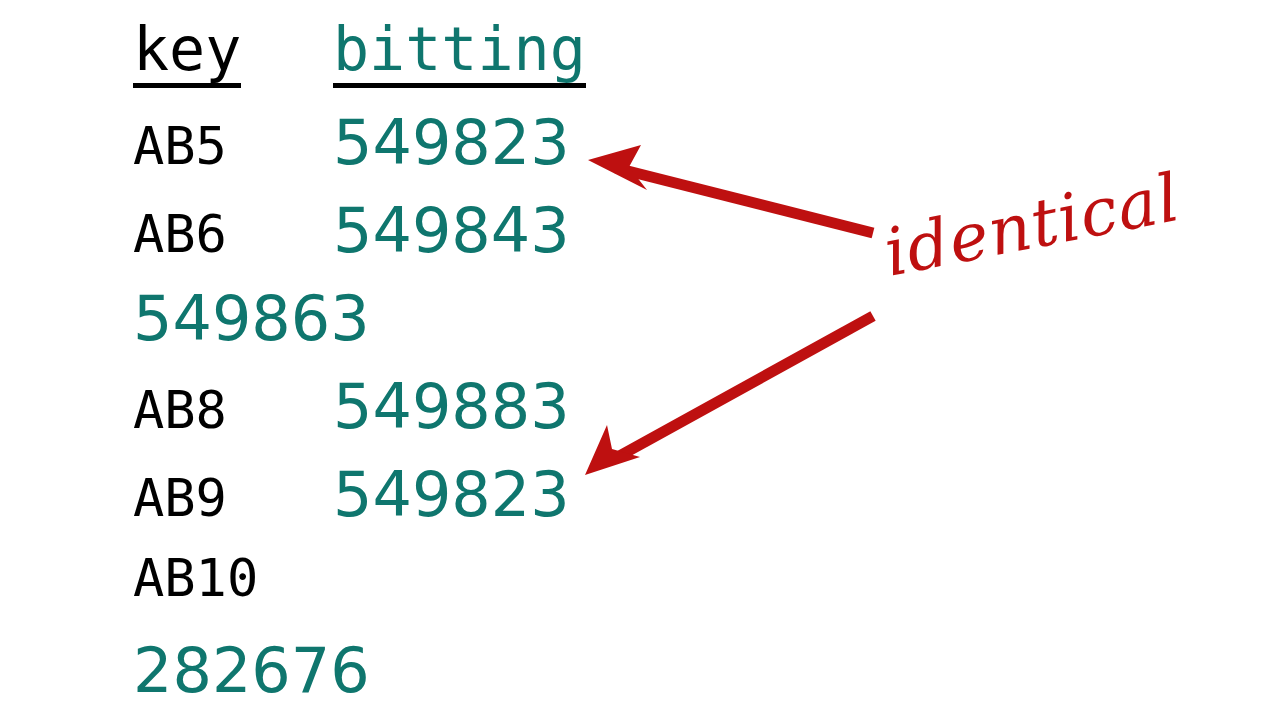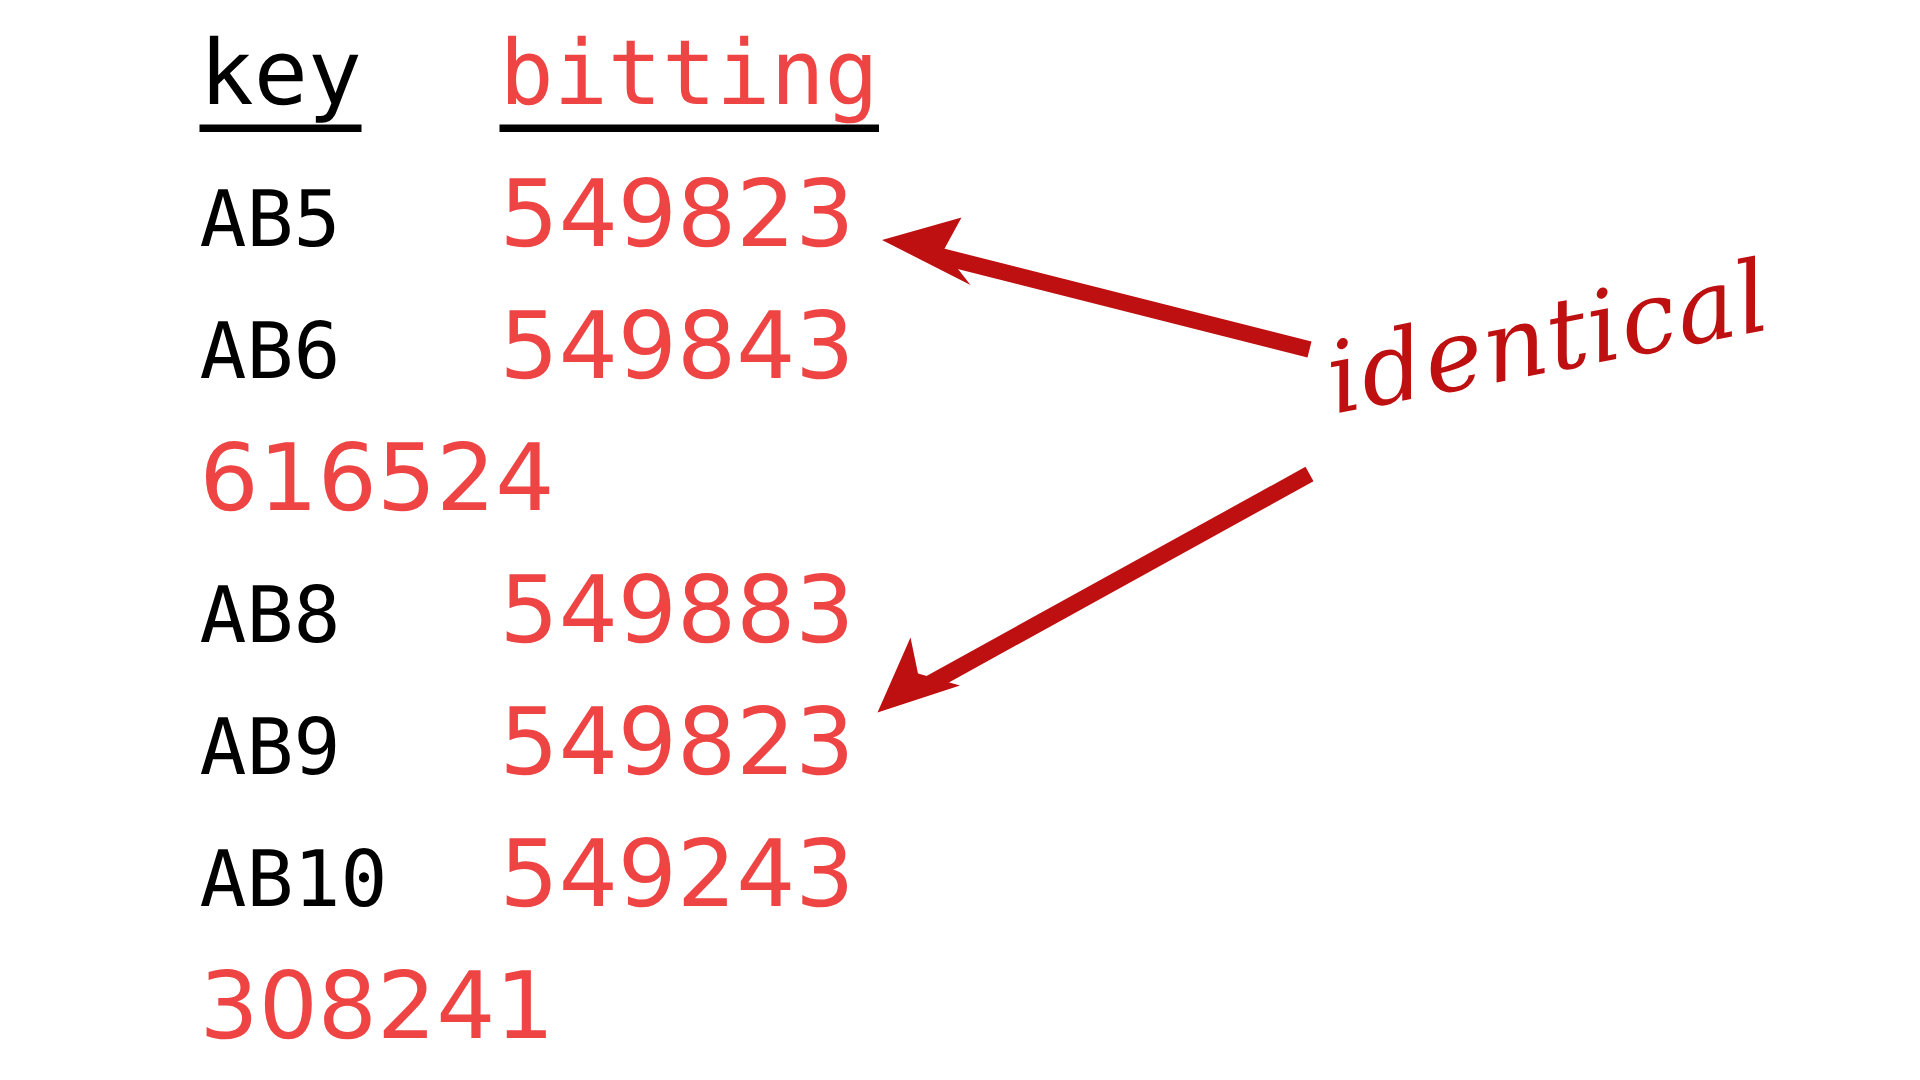--- a/index.html
+++ b/index.html
@@ -34,21 +34,21 @@
     font-family: "DejaVu Sans Mono", monospace;
     font-size: 52px;
     line-height: 1;
     color: #000000;
     white-space: pre;
   }
   .cell-bitting {
     font-family: "DejaVu Sans", sans-serif;
     font-size: 62px;
     line-height: 1;
-    color: #ef4444;
+    color: #0f766e;
     white-space: pre;
     text-align: right;
   }
 
   
   .header-row .cell-key,
   .header-row .cell-bitting {
     font-family: "DejaVu Sans Mono", monospace;
     font-size: 60px;
   }
@@ -100,40 +100,39 @@
       <div class="cell-key">AB5</div>
       <div class="cell-bitting">549823</div>
     </div>
 
     <div class="row">
       <div class="cell-key">AB6</div>
       <div class="cell-bitting">549843</div>
     </div>
 
     <div class="row">
-      <div class="cell-bitting">616524</div>
+      <div class="cell-bitting">549863</div>
     </div>
 
     <div class="row">
       <div class="cell-key">AB8</div>
       <div class="cell-bitting">549883</div>
     </div>
 
     <div class="row">
       <div class="cell-key">AB9</div>
       <div class="cell-bitting">549823</div>
     </div>
 
     <div class="row">
       <div class="cell-key">AB10</div>
-      <div class="cell-bitting">549243</div>
     </div>
 
     <div class="row">
-      <div class="cell-bitting">308241</div>
+      <div class="cell-bitting">282676</div>
     </div>
 
   </div>
 
   <svg id="annotations" viewBox="0 0 1280 720">
 
     <g>
       <path d="M 873,233 L 616,168" stroke="#BE1010" stroke-width="11" stroke-linecap="butt" fill="none"></path>
       <path d="M 588,160 L 641,145 L 629,167 L 647,190 Z" fill="#BE1010"></path>
     </g>

